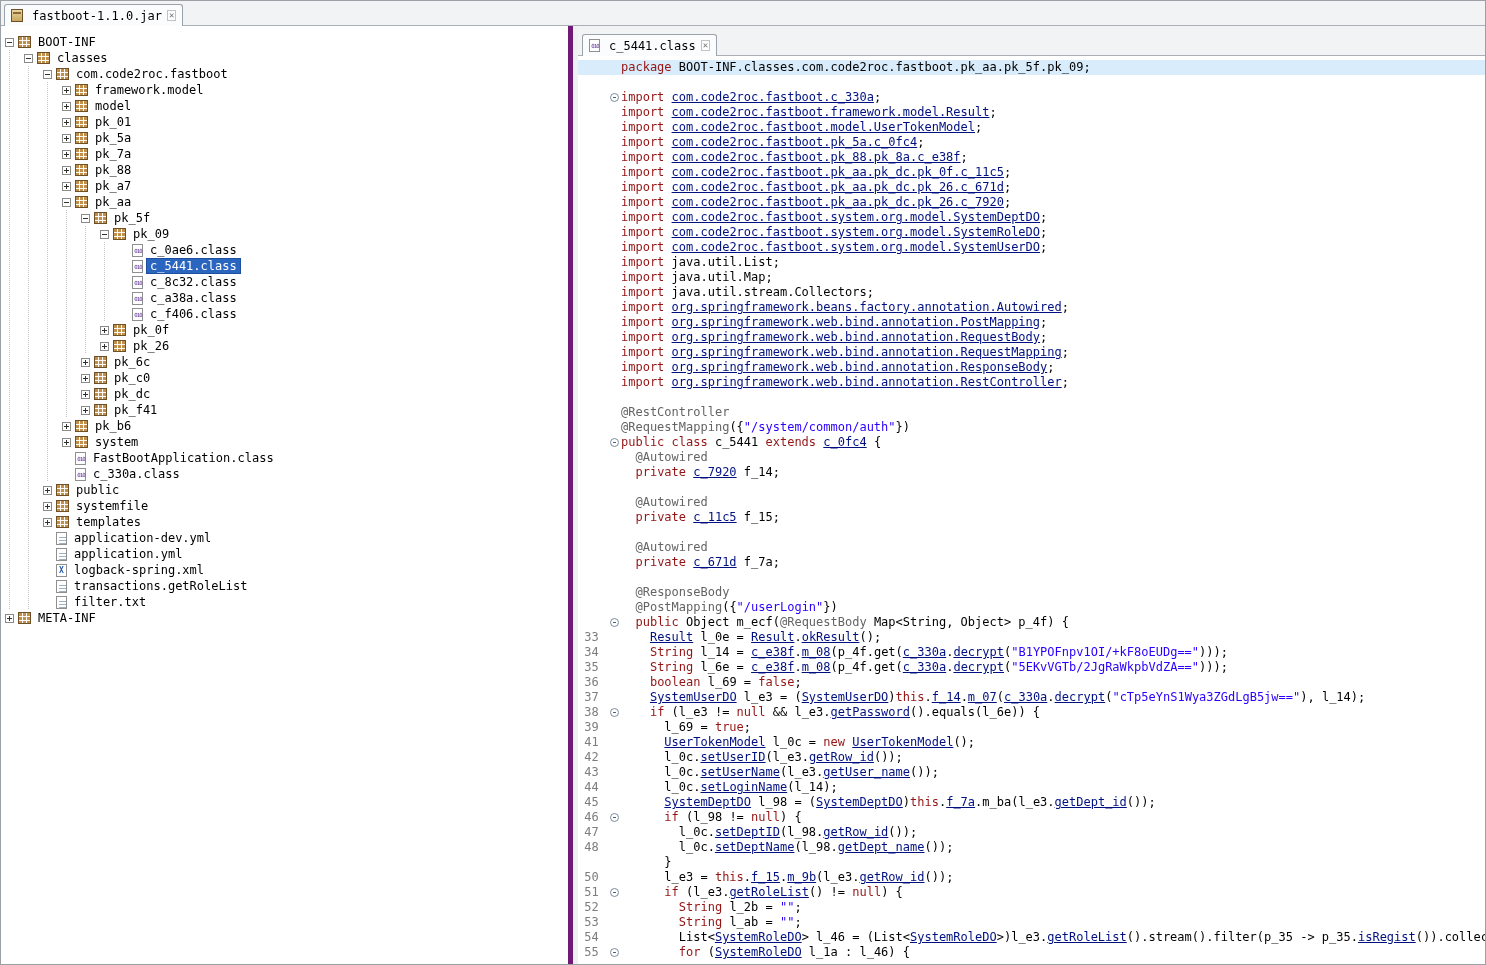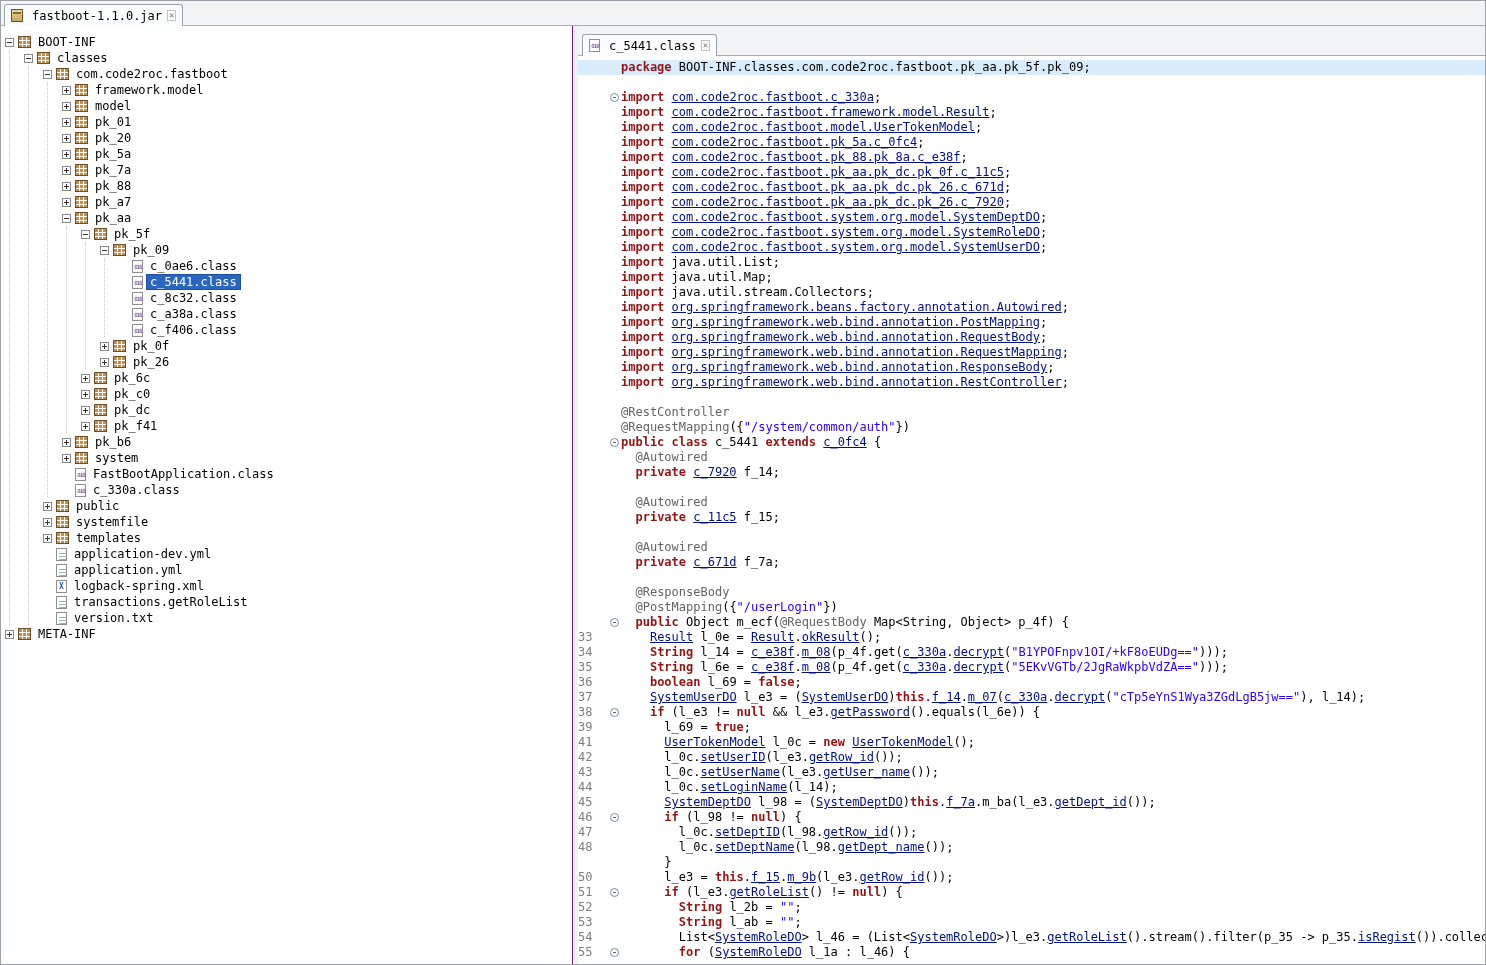--- a/index.html
+++ b/index.html
@@ -10,21 +10,21 @@
   
   .main-tabbar{height:25px;background:#f1f3f5;border-bottom:1px solid #aab0b6;
     display:flex;align-items:flex-end;padding-left:3px;flex:none}
   .tab{display:flex;align-items:center;gap:5px;padding:2px 6px;background:#fbfcfd;
     border:1px solid #9aa2ab;border-bottom:none;border-radius:3px 3px 0 0;height:22px;position:relative;top:1px}
   .tab .lbl{white-space:pre}
   .close{color:#777;font-size:9px;line-height:9px;border:1px solid #c2c2c2;padding:0 1px;background:#fff;cursor:default}
 
   
   .split{flex:1;display:flex;min-height:0}
-  .tree-panel{width:572px;flex:none;background:#fff;border-right:1px solid #701a75;overflow:hidden;padding-top:8px}
+  .tree-panel{width:572px;flex:none;background:#fff;border-right:5px solid #701a75;overflow:hidden;padding-top:8px}
   .splitter{width:5px;background:#eef0f2;flex:none}
   .editor{flex:1;display:flex;flex-direction:column;min-width:0;background:#fff}
   .editor-tabbar{height:30px;background:#f1f3f5;border-bottom:1px solid #aab0b6;
     display:flex;align-items:flex-end;padding-left:4px;flex:none}
 
   
   .tree-row{display:flex;align-items:center;height:16px;padding-left:4px;white-space:pre;cursor:default}
   .guide{width:19px;flex:none;align-self:stretch;
     background-image:repeating-linear-gradient(to bottom,#c6c6c6 0 1px,transparent 1px 2px);
     background-size:1px 100%;background-repeat:no-repeat;background-position:4px 0}
@@ -48,26 +48,26 @@
     font-size:8px;line-height:8px;font-weight:bold;color:#2a5db0}
   .ico-jar{width:12px;height:13px;border:1px solid #6e4f26;background:linear-gradient(#e6d6a4,#c9a75e);position:relative}
   .ico-jar::after{content:"";position:absolute;left:1px;right:1px;top:2px;height:2px;background:#8a6a33}
   .lab{padding:0 3px}
   .tree-row.sel .lab{background:var(--sel);color:#fff;outline:1px solid #1c4fa0}
 
   
   .code{flex:1;overflow:hidden;padding-top:4px;line-height:15px;white-space:pre}
   .cl{display:flex;height:15px;white-space:pre}
   .cl.hl{background:var(--hl)}
-  .num{width:30px;flex:none;text-align:left;padding-right:3px;color:var(--num)}
+  .num{width:30px;flex:none;text-align:center;padding-right:3px;color:var(--num)}
   .fold{width:13px;flex:none;display:flex;align-items:center;justify-content:center}
   .foldico{width:9px;height:9px;border:1px solid #7b8aa0;border-radius:50%;background:#fff;position:relative;flex:none}
   .foldico::after{content:"";position:absolute;left:2px;right:2px;top:3px;height:1px;background:#51607a}
   .src{flex:none}
-  .tk-k{color:var(--kw);font-weight:bold}
+  .tk-k{color:var(--kw);font-weight:normal}
   .tk-p{color:#000}
   .tk-l{color:var(--link);text-decoration:underline;cursor:pointer}
   .tk-s{color:var(--str)}
   .tk-a{color:var(--ann)}
 </style>
 </head>
 <body>
 
 <div class="window">
 
@@ -80,21 +80,20 @@
   </div>
 
   <div class="split">
     <div class="tree-panel" id="tree">
         <div class="tree-row"><span class="expwrap"><span class="exp minus"></span></span><span class="ico ico-package"></span><span class="lab">BOOT-INF</span></div>
         <div class="tree-row"><span class="guide"></span><span class="expwrap"><span class="exp minus"></span></span><span class="ico ico-package"></span><span class="lab">classes</span></div>
         <div class="tree-row"><span class="guide"></span><span class="guide"></span><span class="expwrap"><span class="exp minus"></span></span><span class="ico ico-package"></span><span class="lab">com.code2roc.fastboot</span></div>
         <div class="tree-row"><span class="guide"></span><span class="guide"></span><span class="guide"></span><span class="expwrap"><span class="exp plus"></span></span><span class="ico ico-package"></span><span class="lab">framework.model</span></div>
         <div class="tree-row"><span class="guide"></span><span class="guide"></span><span class="guide"></span><span class="expwrap"><span class="exp plus"></span></span><span class="ico ico-package"></span><span class="lab">model</span></div>
         <div class="tree-row"><span class="guide"></span><span class="guide"></span><span class="guide"></span><span class="expwrap"><span class="exp plus"></span></span><span class="ico ico-package"></span><span class="lab">pk_01</span></div>
-        <div class="tree-row"><span class="guide"></span><span class="guide"></span><span class="guide"></span><span class="expwrap"><span class="exp plus"></span></span><span class="ico ico-package"></span><span class="lab">pk_20</span></div>
         <div class="tree-row"><span class="guide"></span><span class="guide"></span><span class="guide"></span><span class="expwrap"><span class="exp plus"></span></span><span class="ico ico-package"></span><span class="lab">pk_5a</span></div>
         <div class="tree-row"><span class="guide"></span><span class="guide"></span><span class="guide"></span><span class="expwrap"><span class="exp plus"></span></span><span class="ico ico-package"></span><span class="lab">pk_7a</span></div>
         <div class="tree-row"><span class="guide"></span><span class="guide"></span><span class="guide"></span><span class="expwrap"><span class="exp plus"></span></span><span class="ico ico-package"></span><span class="lab">pk_88</span></div>
         <div class="tree-row"><span class="guide"></span><span class="guide"></span><span class="guide"></span><span class="expwrap"><span class="exp plus"></span></span><span class="ico ico-package"></span><span class="lab">pk_a7</span></div>
         <div class="tree-row"><span class="guide"></span><span class="guide"></span><span class="guide"></span><span class="expwrap"><span class="exp minus"></span></span><span class="ico ico-package"></span><span class="lab">pk_aa</span></div>
         <div class="tree-row"><span class="guide"></span><span class="guide"></span><span class="guide"></span><span class="guide"></span><span class="expwrap"><span class="exp minus"></span></span><span class="ico ico-package"></span><span class="lab">pk_5f</span></div>
         <div class="tree-row"><span class="guide"></span><span class="guide"></span><span class="guide"></span><span class="guide"></span><span class="guide"></span><span class="expwrap"><span class="exp minus"></span></span><span class="ico ico-package"></span><span class="lab">pk_09</span></div>
         <div class="tree-row"><span class="guide"></span><span class="guide"></span><span class="guide"></span><span class="guide"></span><span class="guide"></span><span class="guide"></span><span class="expwrap"></span><span class="ico ico-class"></span><span class="lab">c_0ae6.class</span></div>
         <div class="tree-row sel"><span class="guide"></span><span class="guide"></span><span class="guide"></span><span class="guide"></span><span class="guide"></span><span class="guide"></span><span class="expwrap"></span><span class="ico ico-class"></span><span class="lab">c_5441.class</span></div>
         <div class="tree-row"><span class="guide"></span><span class="guide"></span><span class="guide"></span><span class="guide"></span><span class="guide"></span><span class="guide"></span><span class="expwrap"></span><span class="ico ico-class"></span><span class="lab">c_8c32.class</span></div>
@@ -110,21 +109,21 @@
         <div class="tree-row"><span class="guide"></span><span class="guide"></span><span class="guide"></span><span class="expwrap"><span class="exp plus"></span></span><span class="ico ico-package"></span><span class="lab">system</span></div>
         <div class="tree-row"><span class="guide"></span><span class="guide"></span><span class="guide"></span><span class="expwrap"></span><span class="ico ico-class"></span><span class="lab">FastBootApplication.class</span></div>
         <div class="tree-row"><span class="guide"></span><span class="guide"></span><span class="guide"></span><span class="expwrap"></span><span class="ico ico-class"></span><span class="lab">c_330a.class</span></div>
         <div class="tree-row"><span class="guide"></span><span class="guide"></span><span class="expwrap"><span class="exp plus"></span></span><span class="ico ico-package"></span><span class="lab">public</span></div>
         <div class="tree-row"><span class="guide"></span><span class="guide"></span><span class="expwrap"><span class="exp plus"></span></span><span class="ico ico-package"></span><span class="lab">systemfile</span></div>
         <div class="tree-row"><span class="guide"></span><span class="guide"></span><span class="expwrap"><span class="exp plus"></span></span><span class="ico ico-package"></span><span class="lab">templates</span></div>
         <div class="tree-row"><span class="guide"></span><span class="guide"></span><span class="expwrap"></span><span class="ico ico-file"></span><span class="lab">application-dev.yml</span></div>
         <div class="tree-row"><span class="guide"></span><span class="guide"></span><span class="expwrap"></span><span class="ico ico-file"></span><span class="lab">application.yml</span></div>
         <div class="tree-row"><span class="guide"></span><span class="guide"></span><span class="expwrap"></span><span class="ico ico-xml"></span><span class="lab">logback-spring.xml</span></div>
         <div class="tree-row"><span class="guide"></span><span class="guide"></span><span class="expwrap"></span><span class="ico ico-file"></span><span class="lab">transactions.getRoleList</span></div>
-        <div class="tree-row"><span class="guide"></span><span class="guide"></span><span class="expwrap"></span><span class="ico ico-file"></span><span class="lab">version.txt</span></div>
+        <div class="tree-row"><span class="guide"></span><span class="guide"></span><span class="expwrap"></span><span class="ico ico-file"></span><span class="lab">filter.txt</span></div>
         <div class="tree-row"><span class="expwrap"><span class="exp plus"></span></span><span class="ico ico-package"></span><span class="lab">META-INF</span></div>
       </div>
     <div class="splitter"></div>
     <div class="editor">
       <div class="editor-tabbar">
         <div class="tab">
           <span class="ico ico-class"></span>
           <span class="lbl">c_5441.class</span>
           <span class="close">✕</span>
         </div>

